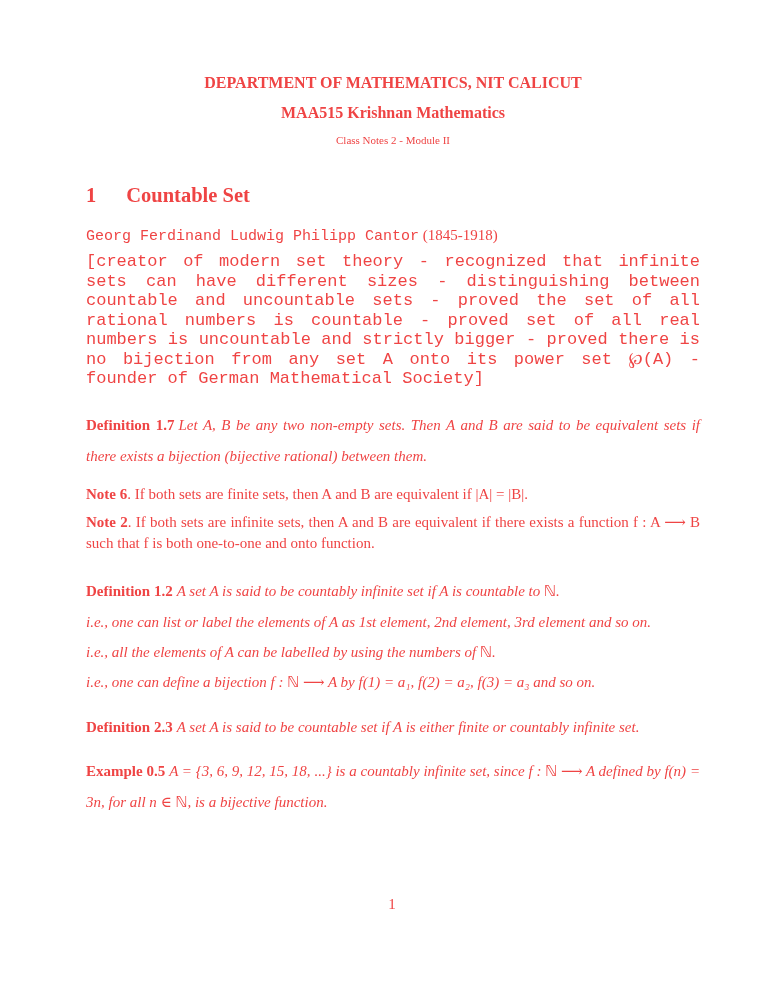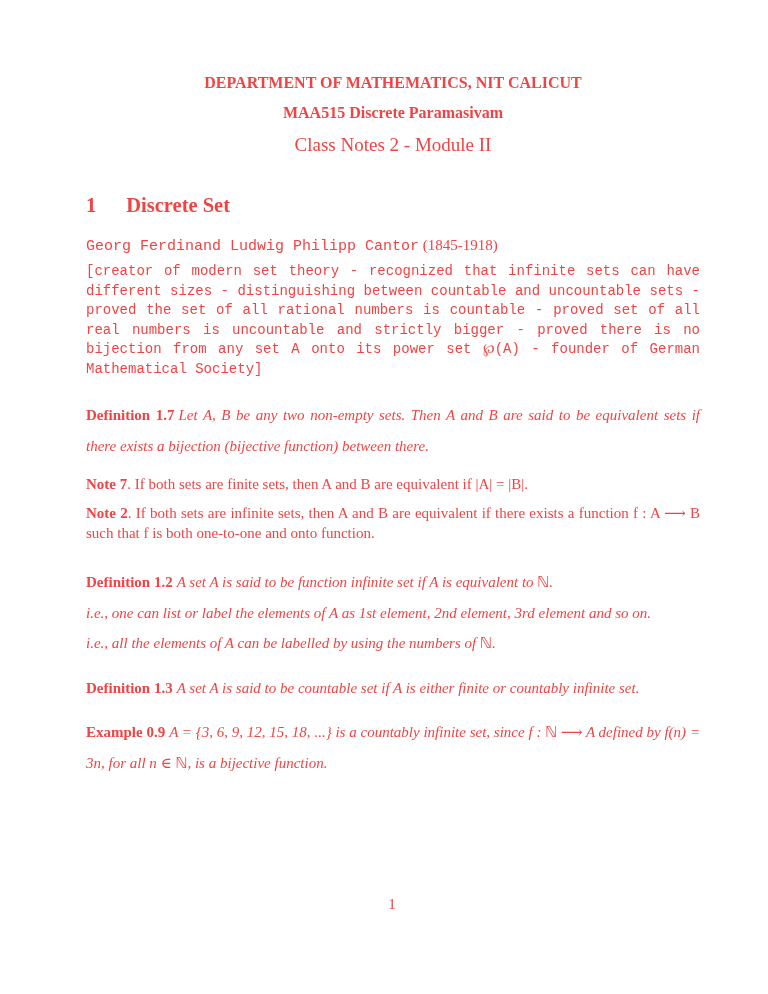--- a/index.html
+++ b/index.html
@@ -15,38 +15,38 @@
     color: #ef4444;
     font-family: "Liberation Serif", "DejaVu Serif", "DejaVu Sans", serif;
     overflow: hidden;
     margin-left: 8px;
   }
   .content { padding: 74px 76px 0 78px; }
 
   
   .doc-header div { text-align: center; }
   .h-main  { font-weight: bold; font-size: 16px; margin-bottom: 12px; }
-  .h-sub   { font-size: 19px; margin-bottom: 12px; }
+  .h-sub   { font-size: 11px; margin-bottom: 12px; }
   .h-email { font-size: 12.5px; margin-bottom: 0; }
 
   
   .sec-heading {
     margin-top: 38px;
     font-weight: bold;
     font-size: 20.5px;
   }
   .sec-num { margin-right: 30px; }
 
   
   .sans { font-family: Liberation Mono, monospace; }
   .cantor-line { margin: 20px 0 0 0; font-size: 15px; }
   .cantor-line .dates { font-family: "Liberation Serif", "DejaVu Serif", serif; }
   .bio {
     margin: 7px 0 0 0;
-    font-size: 14px;
+    font-size: 17px;
     line-height: 19.5px;
     text-align: justify;
   }
 
   
   p { margin: 0; }
   .bold { font-weight: bold; font-style: normal; }
   .blk-label { font-weight: bold; margin-right: 4px; }
 
   .def {
@@ -88,60 +88,61 @@
   }
 </style>
 </head>
 <body>
 
 <div class="page">
   <div class="content">
 
     <div class="doc-header">
       <div class="h-main">DEPARTMENT OF MATHEMATICS, NIT CALICUT</div>
-      <div class="h-main">MAA515 Discrete Paramasivam</div>
+      <div class="h-main">MAA515 Krishnan Mathematics</div>
       <div class="h-sub">Class Notes 2 - Module II</div>
     </div>
 
     <div class="sec-heading">
-      <span class="sec-num">1</span><span class="sec-title">Discrete Set</span>
+      <span class="sec-num">1</span><span class="sec-title">Countable Set</span>
     </div>
 
     <p class="cantor-line">
       <span class="sans">Georg Ferdinand Ludwig Philipp Cantor</span>
       <span class="dates">(1845-1918)</span>
     </p>
 
     <p class="bio sans">[creator of modern set theory - recognized that infinite sets can have different sizes - distinguishing between countable and uncountable sets - proved the set of all rational numbers is countable - proved set of all real numbers is uncountable and strictly bigger - proved there is no bijection from any set A onto its power set ℘(A) - founder of German Mathematical Society]</p>
 
     <p class="def def-11">
-      <span class="blk-label">Definition 1.7</span><span class="txt">Let A, B be any two non-empty sets. Then A and B are said to be equivalent sets if there exists a bijection (bijective function) between there.</span>
+      <span class="blk-label">Definition 1.7</span><span class="txt">Let A, B be any two non-empty sets. Then A and B are said to be equivalent sets if there exists a bijection (bijective rational) between them.</span>
     </p>
 
     <p class="note note-1">
-      <span class="bold">Note 7</span><span>. If both sets are finite sets, then A and B are equivalent if |A| = |B|.</span>
+      <span class="bold">Note 6</span><span>. If both sets are finite sets, then A and B are equivalent if |A| = |B|.</span>
     </p>
 
     <p class="note note-2">
       <span class="bold">Note 2</span><span>. If both sets are infinite sets, then A and B are equivalent if there exists a function f : A ⟶ B such that f is both one-to-one and onto function.</span>
     </p>
 
     <p class="def def-12">
-      <span class="blk-label">Definition 1.2</span><span class="txt">A set A is said to be function infinite set if A is equivalent to ℕ.</span>
+      <span class="blk-label">Definition 1.2</span><span class="txt">A set A is said to be countably infinite set if A is countable to ℕ.</span>
     </p>
 
     <div class="ie-block">
       <p>i.e., one can list or label the elements of A as 1st element, 2nd element, 3rd element and so on.</p>
       <p>i.e., all the elements of A can be labelled by using the numbers of ℕ.</p>
+      <p>i.e., one can define a bijection f : ℕ ⟶ A by f(1) = a₁, f(2) = a₂, f(3) = a₃ and so on.</p>
     </div>
 
     <p class="def def-13">
-      <span class="blk-label">Definition 1.3</span><span class="txt">A set A is said to be countable set if A is either finite or countably infinite set.</span>
+      <span class="blk-label">Definition 2.3</span><span class="txt">A set A is said to be countable set if A is either finite or countably infinite set.</span>
     </p>
 
     <p class="def ex-11">
-      <span class="blk-label">Example 0.9</span><span class="txt">A = {3, 6, 9, 12, 15, 18, ...} is a countably infinite set, since f : ℕ ⟶ A defined by f(n) = 3n, for all n ∈ ℕ, is a bijective function.</span>
+      <span class="blk-label">Example 0.5</span><span class="txt">A = {3, 6, 9, 12, 15, 18, ...} is a countably infinite set, since f : ℕ ⟶ A defined by f(n) = 3n, for all n ∈ ℕ, is a bijective function.</span>
     </p>
 
   </div>
 
   <div class="page-number">1</div>
 </div>
 
 </body></html>

